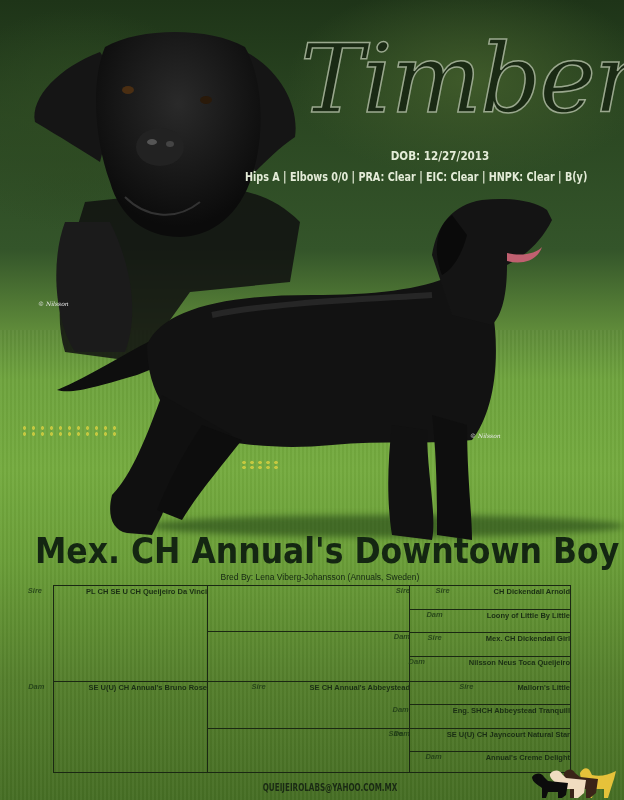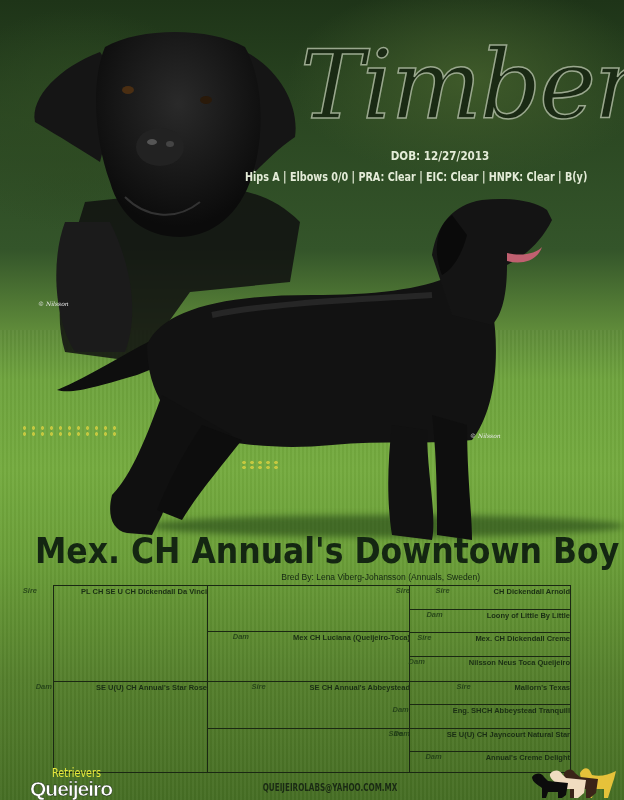--- a/index.html
+++ b/index.html
@@ -19,31 +19,31 @@
   .shadow { position: absolute; left: 150px; top: 515px; width: 474px; height: 22px; background: rgba(30,60,20,0.55); border-radius: 50%; filter: blur(3px); }
 
   
   .head-dog { position: absolute; left: 30px; top: 22px; width: 270px; height: 340px; }
   
   .stand-dog { position: absolute; left: 52px; top: 195px; width: 510px; height: 355px; }
 
   .signature { position: absolute; font-family: "DejaVu Serif", serif; font-style: italic; font-size: 6px; color: #e8e8e8; }
 
   
-  .title { position: absolute; left: 300px; top: 20px; width: 280px; height: 130px;
+  .title { position: absolute; left: 300px; top: 14px; width: 280px; height: 130px;
     font-family: "DejaVu Serif", serif; font-style: italic; font-size: 96px; line-height: 130px;
     color: #1a2a14; letter-spacing: -2px; -webkit-text-stroke: 1.5px #9aa88e; text-align: center; }
   .dob { position: absolute; left: 330px; top: 148px; width: 220px; text-align: center;
     font-family: "DejaVu Sans", sans-serif; font-weight: bold; font-size: 13px; color: #e4ecd8; transform: scaleX(0.8); transform-origin: center; }
   .health { position: absolute; left: 245px; top: 169px; width: 450px; text-align: center;
     font-family: "DejaVu Sans", sans-serif; font-weight: bold; font-size: 13px; color: #e4ecd8; transform: scaleX(0.74); transform-origin: left; white-space: nowrap; }
 
   .reg-name { position: absolute; left: 35px; top: 531px; width: 560px; text-align: center;
     font-family: "DejaVu Sans", sans-serif; font-weight: bold; font-size: 35px; color: #142612; letter-spacing: 0px; white-space: nowrap; transform: scaleX(0.9); transform-origin: left; }
-  .bred-by { position: absolute; left: 160px; top: 572px; width: 320px; text-align: right;
+  .bred-by { position: absolute; left: 160px; top: 572px; width: 320px; text-align: center;
     font-family: "Liberation Sans", sans-serif; font-size: 8.5px; color: #142612; }
 
   
   .pedigree { position: absolute; left: 53px; top: 585px; width: 518px; height: 188px; border: 1.5px solid #1a2812; box-sizing: border-box; }
   .ped-col { position: absolute; top: 0; height: 100%; }
   .col1 { left: 0; width: 153px; }
   .col2 { left: 153px; width: 202px; border-left: 1.5px solid #1a2812; }
   .col3 { left: 355px; width: 160px; border-left: 1.5px solid #1a2812; }
   .cell { position: absolute; left: 0; width: 100%; box-sizing: border-box; display: flex; flex-direction: row; justify-content: flex-end; padding-left: 1px; gap: 44px; }
   .cell.bt { border-top: 1.5px solid #1a2812; }
@@ -121,35 +121,34 @@
   <div class="dob">DOB: 12/27/2013</div>
   <div class="health">Hips A | Elbows 0/0 | PRA: Clear | EIC: Clear | HNPK: Clear | B(y)</div>
 
   <div class="reg-name">Mex. CH Annual's Downtown Boy</div>
   <div class="bred-by">Bred By: Lena Viberg-Johansson (Annuals, Sweden)</div>
 
   <div class="pedigree">
     <div class="ped-col col1">
       <div class="cell" style="top:0; height:95px;">
         <div class="role">Sire</div>
-        <div class="name">PL CH SE U CH Dickendall Da Vinci</div>
+        <div class="name">PL CH SE U CH Queijeiro Da Vinci</div>
       </div>
       <div class="cell bt" style="top:95px; height:91px;">
         <div class="role">Dam</div>
-        <div class="name">SE U(U) CH Annual's Star Rose</div>
+        <div class="name">SE U(U) CH Annual's Bruno Rose</div>
       </div>
     </div>
 
     <div class="ped-col col2">
       <div class="cell" style="top:0; height:45px;">
         <div class="role">Sire</div>
       </div>
       <div class="cell bt" style="top:45px; height:50px;">
         <div class="role">Dam</div>
-        <div class="name">Mex CH Luciana (Queijeiro-Toca)</div>
       </div>
       <div class="cell bt" style="top:95px; height:47px;">
         <div class="role">Sire</div>
         <div class="name">SE CH Annual's Abbeystead</div>
       </div>
       <div class="cell bt" style="top:142px; height:44px;">
         <div class="role">Dam</div>
       </div>
     </div>
 
@@ -157,49 +156,45 @@
       <div class="cell" style="top:0; height:23px;">
         <div class="role">Sire</div>
         <div class="name">CH Dickendall Arnold</div>
       </div>
       <div class="cell bt" style="top:23px; height:23px;">
         <div class="role">Dam</div>
         <div class="name">Loony of Little By Little</div>
       </div>
       <div class="cell bt" style="top:46px; height:24px;">
         <div class="role">Sire</div>
-        <div class="name">Mex. CH Dickendall Creme</div>
+        <div class="name">Mex. CH Dickendall Girl</div>
       </div>
       <div class="cell bt" style="top:70px; height:25px;">
         <div class="role">Dam</div>
         <div class="name">Nilsson Neus Toca Queijeiro</div>
       </div>
       <div class="cell bt" style="top:95px; height:23px;">
         <div class="role">Sire</div>
-        <div class="name">Mallorn's Texas</div>
+        <div class="name">Mallorn's Little</div>
       </div>
       <div class="cell bt" style="top:118px; height:24px;">
         <div class="role">Dam</div>
         <div class="name">Eng. SHCH Abbeystead Tranquill</div>
       </div>
       <div class="cell bt" style="top:142px; height:23px;">
         <div class="role">Sire</div>
         <div class="name">SE U(U) CH Jayncourt Natural Star</div>
       </div>
       <div class="cell bt" style="top:165px; height:21px;">
         <div class="role">Dam</div>
         <div class="name">Annual's Creme Delight</div>
       </div>
     </div>
   </div>
 
-  <div class="brand">
-    <div class="brand-top">Retrievers</div>
-    <div class="brand-bottom">Queijeiro</div>
-  </div>
   <div class="email">QUEIJEIROLABS@YAHOO.COM.MX</div>
 
   <svg class="dogs-logo" viewBox="0 0 90 35">
     <path d="M52 8 C55 2 60 2 62 6 L64 10 C72 12 80 10 88 6 L86 14 C84 20 82 26 80 33 L76 33 L76 24 L66 24 L64 33 L60 33 L60 20 C56 16 52 14 52 8 Z" fill="#e6c23a"></path>
     <path d="M36 8 C40 3 45 4 47 8 L52 12 L70 14 L68 28 L62 33 L58 33 L58 24 L48 24 L46 33 L42 33 L42 20 C38 16 35 12 36 8 Z" fill="#3a2418"></path>
     <path d="M22 9 C26 4 32 5 34 9 L38 13 L58 15 L56 28 L50 33 L46 33 L46 24 L36 24 L34 33 L30 33 L30 20 C26 16 21 13 22 9 Z" fill="#f0dcc0"></path>
     <path d="M4 12 C8 7 14 8 16 12 L20 16 L40 18 L38 30 L34 33 L30 33 L30 27 L20 27 L18 33 L14 33 L14 23 C10 20 4 17 4 12 Z" fill="#0c0c0c"></path>
   </svg>
 </div>
 

